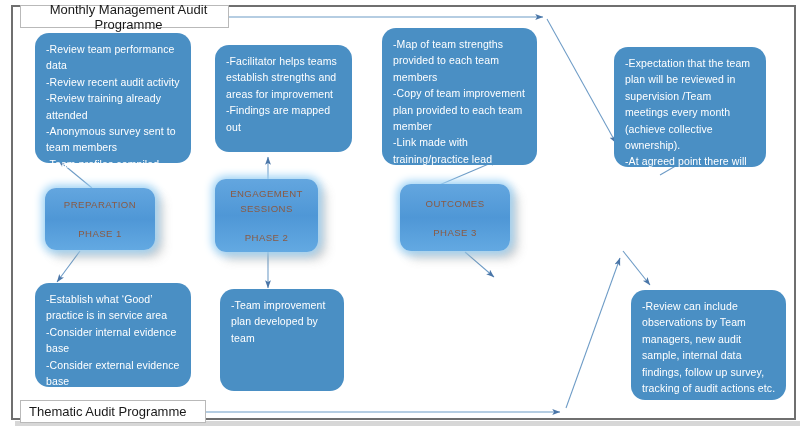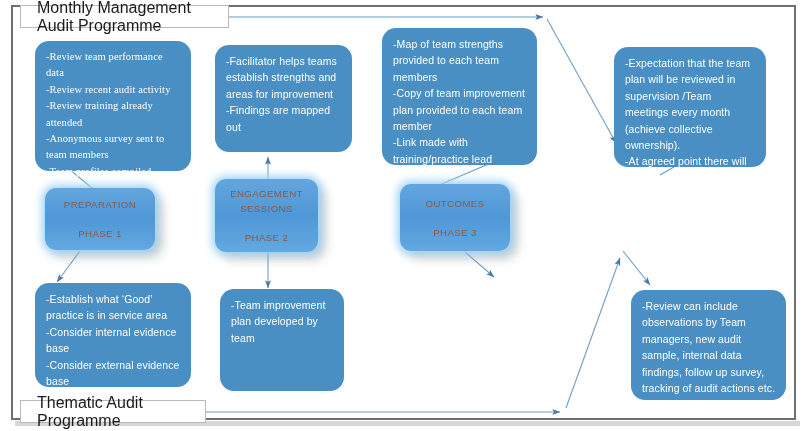--- a/index.html
+++ b/index.html
@@ -78,25 +78,26 @@
   .phase .pname { display:block; }
   .phase .pnum  { display:block; margin-top: 14px; }
 
   
   .label-box {
     position: absolute;
     box-sizing: border-box;
     background: #ffffff;
     border: 1px solid #b9b9b9;
     color: #1a1a1a;
-    font-size: 16px;
+    font-size: 13px;
     display: flex;
     align-items: center;
-    padding-left: 16px;
+    padding-left: 8px;
     z-index: 5;
+    text-align: center;
   }
 </style>
 </head>
 <body>
 
 <div id="canvas">
 
   <div class="frame-shadow"></div>
   <div class="frame"></div>
 
@@ -121,21 +122,21 @@
       <path d="M465,252 L494,277"></path>
 
       <path d="M660,175 L686,160"></path>
       <path d="M623,251 L650,285"></path>
 
       <path d="M205,412 L560,412"></path>
       <path d="M566,408 L620,258"></path>
     </g>
   </svg>
 
-  <div class="node" style="left:35px; top:41px; width:156px; height:130px;font-family:Liberation Serif, serif;">-Review team performance data
+  <div class="node" style="left:35px; top:33px; width:156px; height:130px;">-Review team performance data
 -Review recent audit activity
 -Review training already attended
 -Anonymous survey sent to team members
 -Team profiles compiled</div>
 
   <div class="node" style="left:215px; top:45px; width:137px; height:107px;">-Facilitator helps teams establish strengths and areas for improvement
 -Findings are mapped out</div>
 
   <div class="node" style="left:382px; top:28px; width:155px; height:137px;">-Map of team strengths provided to each team members
 -Copy of team improvement plan provided to each team member

